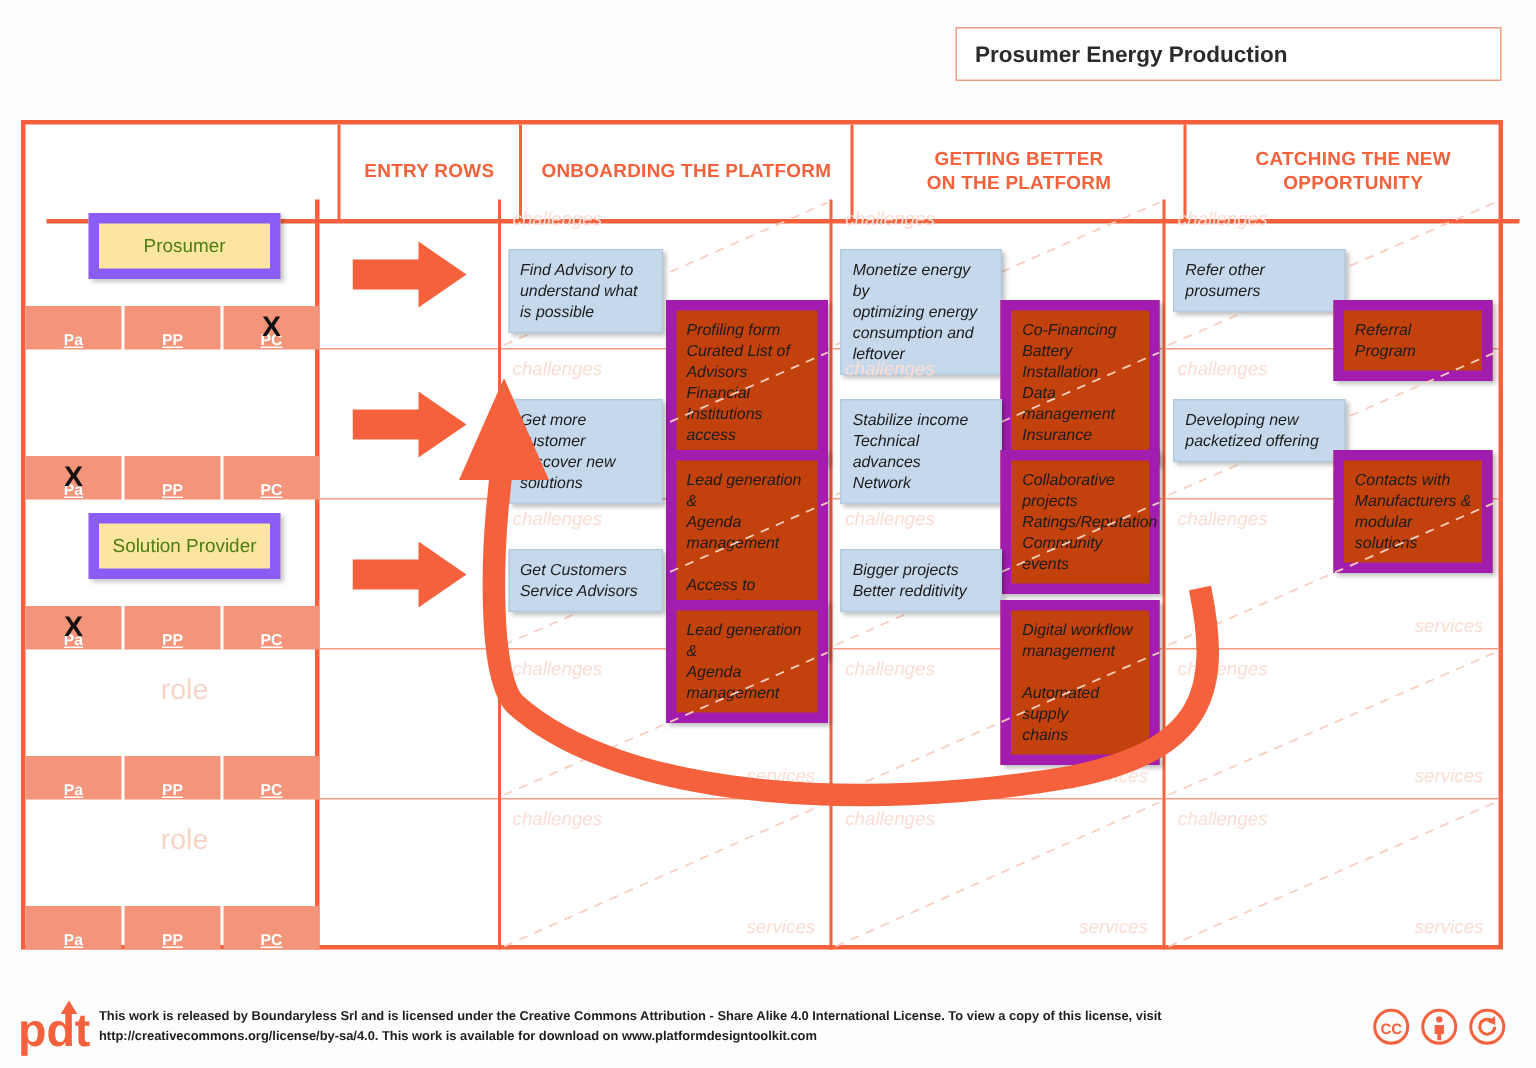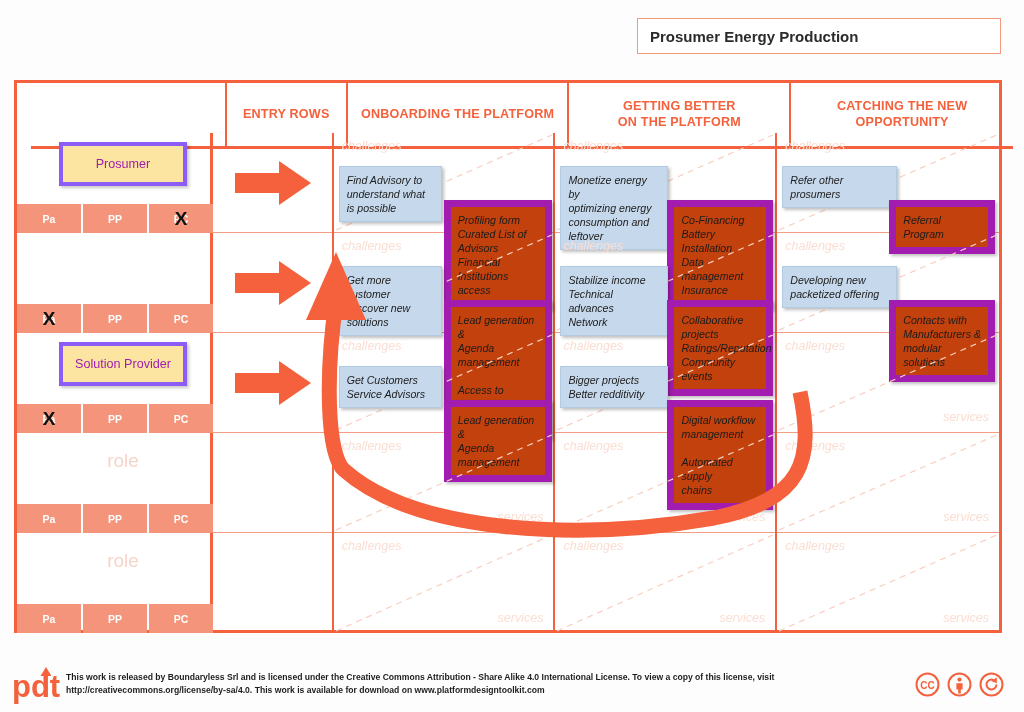--- a/index.html
+++ b/index.html
@@ -97,49 +97,50 @@
   
   .role-cell {
     position: relative;
     height: 100px;
   }
   .role-chip {
     position: absolute;
     left: 42px; top: 9px;
     width: 128px; height: 44px;
     background: #fbe5a0;
-    border: 4px solid #8b5cf6;
+    border: 7px solid #8b5cf6;
     box-shadow: 2px 2px 3px rgba(0,0,0,.22);
     display: flex; align-items: center; justify-content: center;
     font-size: 12.6px;
-    color: #a21caf;
+    color: #4d7c0f;
   }
   .role-chip.placeholder {
     background: transparent;
     border: none;
     box-shadow: none;
     color: #f6d5c9;
     font-size: 19px;
     left: 42px; top: 6px;
   }
   .ppp {
     position: absolute;
     left: 0; bottom: 0;
     width: 196px; height: 29px;
     display: flex;
   }
   .ppp-cell {
     flex: 1;
     background: #f4947a;
     margin-right: 2px;
-    display: flex; align-items: center; justify-content: center;
+    display: flex; align-items: flex-end; justify-content: center;
     color: #fff;
     font-size: 10.5px;
     font-weight: bold;
     position: relative;
+    text-decoration: underline;
   }
   .ppp-cell:last-child { margin-right: 0; }
   .xmark {
     position: absolute;
     left: 50%; top: 50%;
     transform: translate(-50%,-52%);
     color: #111;
     font-size: 19px;
     font-weight: bold;
     line-height: 1;

